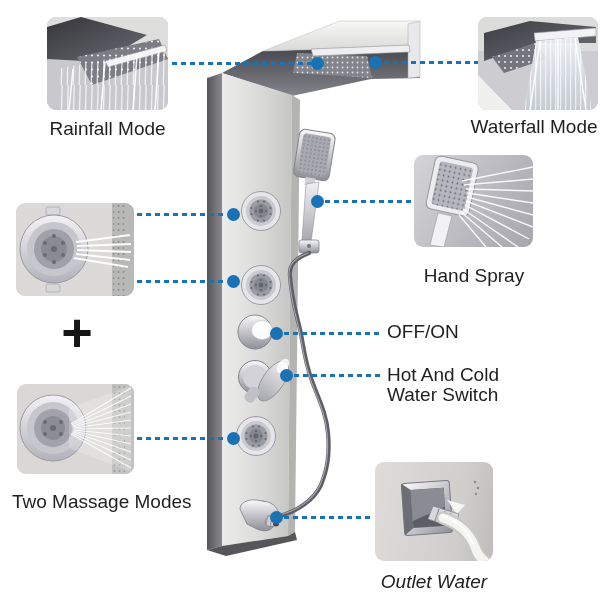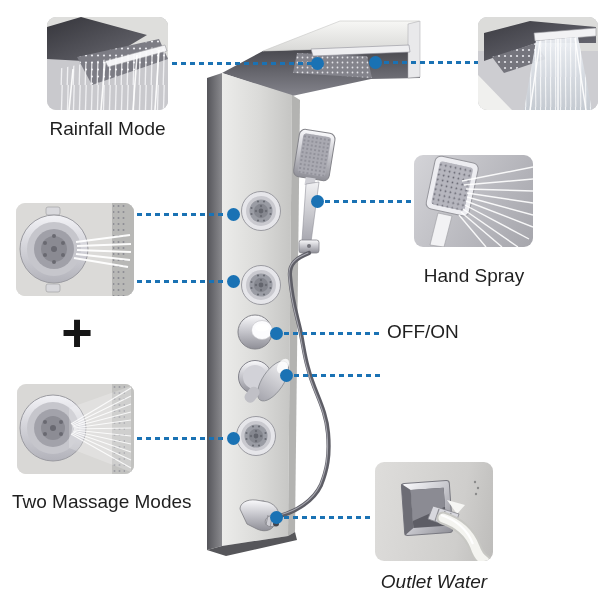--- a/index.html
+++ b/index.html
@@ -378,25 +378,30 @@
   <div class="dash" style="left:284px;top:332px;width:97px;"></div>
 
   <div class="dot" style="left:280px;top:369px;"></div>
   <div class="dash" style="left:294px;top:374px;width:88px;"></div>
 
   <div class="dot" style="left:270px;top:511px;"></div>
   <div class="dash" style="left:284px;top:516px;width:88px;"></div>
 
   <div class="label center" style="left:40px;top:111px;width:135px;">Rainfall Mode</div>
 
+  <div class="label center" style="left:468px;top:109px;width:132px;">Waterfall Mode</div>
 
   <div class="label center" style="left:412px;top:258px;width:124px;">Hand Spray</div>
 
   <div class="label" style="left:387px;top:322px;">OFF/ON</div>
 
+  <div class="label" style="left:387px;top:365px;">
+    <div>Hot And Cold</div>
+    <div>Water Switch</div>
+  </div>
 
   <div class="label center" style="left:12px;top:484px;width:172px;">Two Massage Modes</div>
 
   <div class="label center" style="left:370px;top:564px;width:128px;font-style:italic;">Outlet Water</div>
 
   <div class="plus" style="left:57px;top:310px;width:40px;text-align:center;">+</div>
 
 </div>
 
 </body></html>

